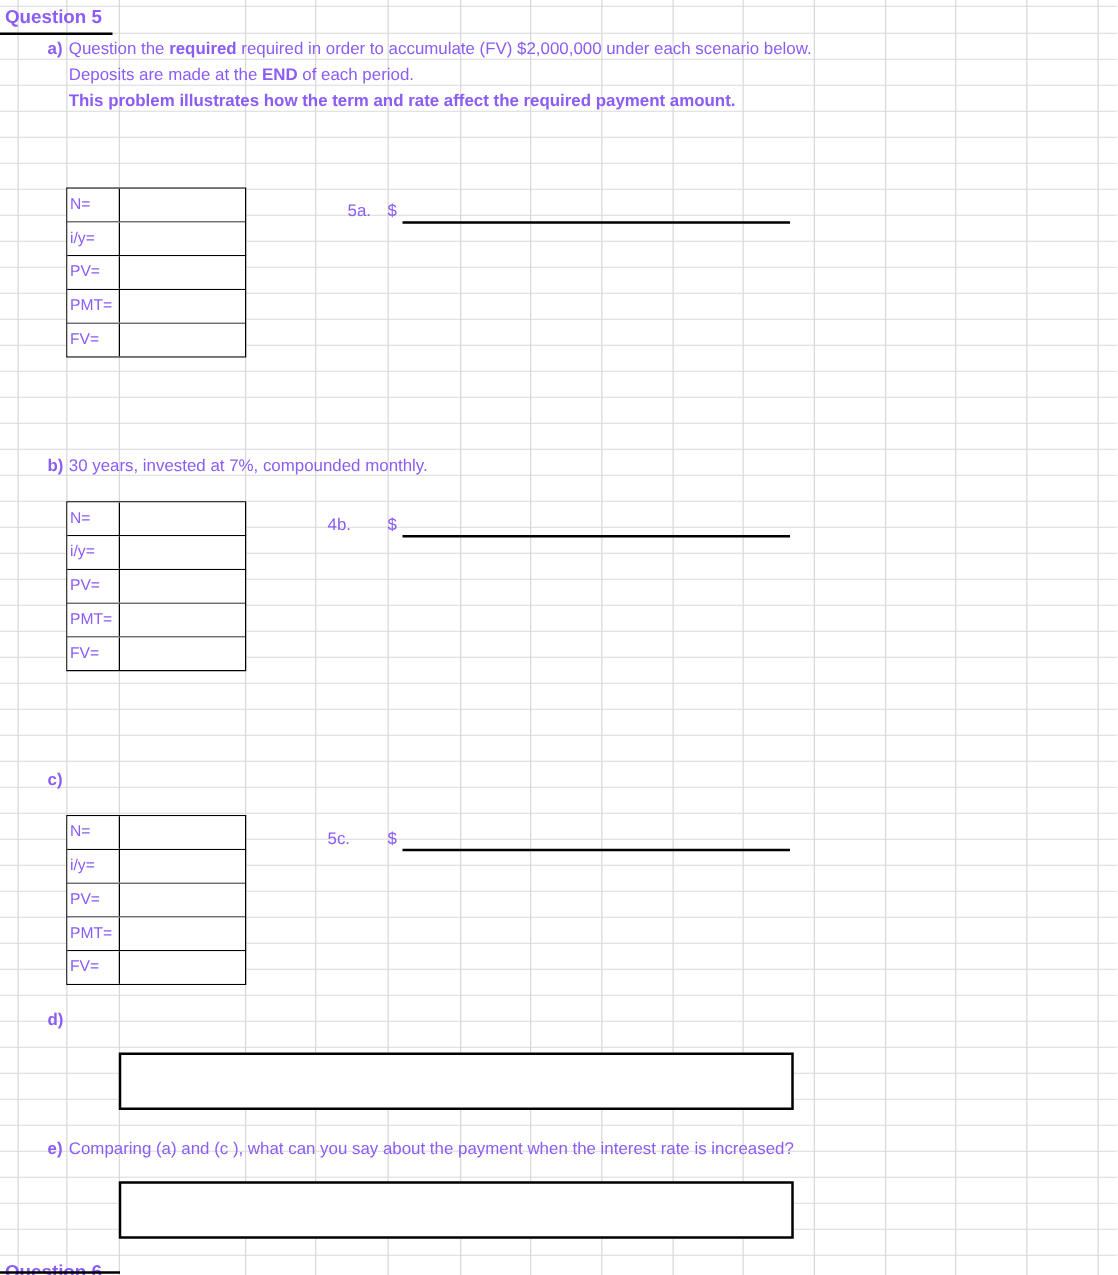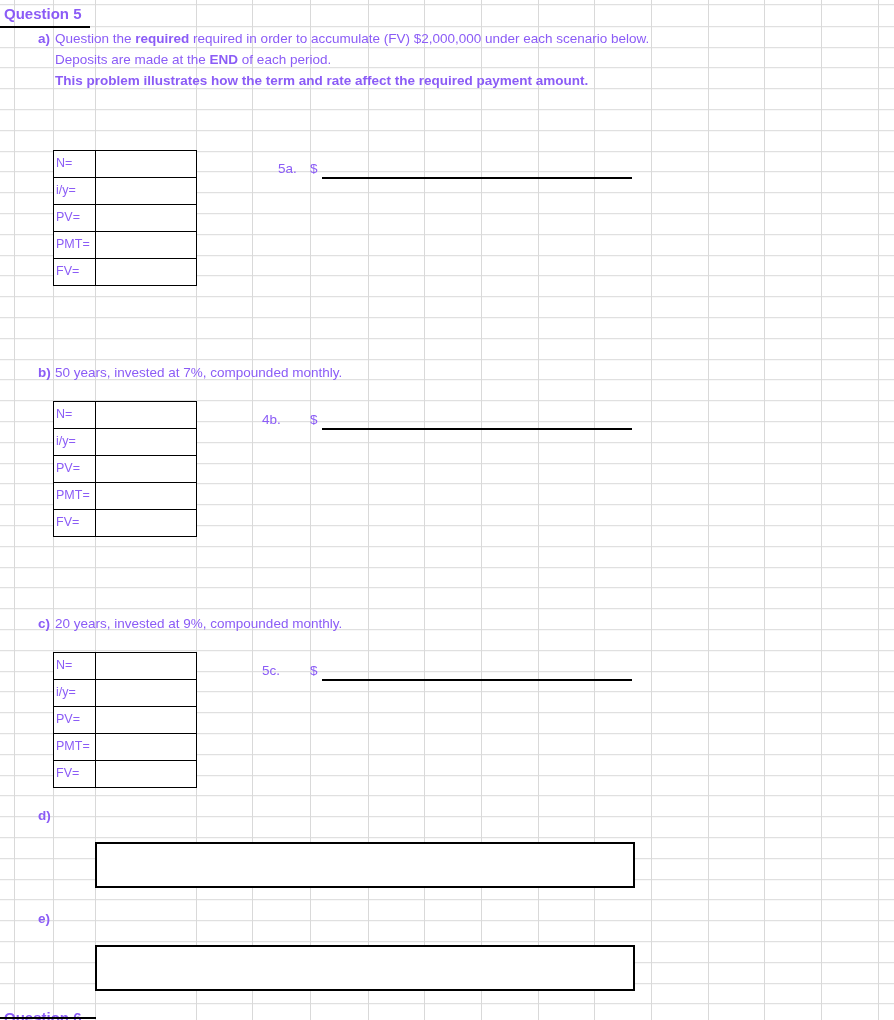--- a/index.html
+++ b/index.html
@@ -106,21 +106,21 @@
         <div class="tl">FV=</div>
         <div class="tv"></div>
       </div>
   </div>
 
   <div class="cell" style="left:278px;top:159px">5a.</div>
   <div class="cell" style="left:310px;top:159px">$</div>
   <div class="answer-blank" style="left:322px;top:177px;width:310px"></div>
 
   <div class="cell bold" style="left:38px;top:363px">b)</div>
-  <div class="cell" style="left:55px;top:363px">50 years, invested at 7%, compounded monthly.</div>
+  <div class="cell" style="left:55px;top:363px">30 years, invested at 7%, compounded monthly.</div>
 
   <div class="tvm" style="top:401px">
     <div class="trow">
         <div class="tl">N=</div>
         <div class="tv"></div>
       </div>
     <div class="trow">
         <div class="tl">i/y=</div>
         <div class="tv"></div>
       </div>
@@ -136,21 +136,20 @@
         <div class="tl">FV=</div>
         <div class="tv"></div>
       </div>
   </div>
 
   <div class="cell" style="left:262px;top:410px">4b.</div>
   <div class="cell" style="left:310px;top:410px">$</div>
   <div class="answer-blank" style="left:322px;top:428px;width:310px"></div>
 
   <div class="cell bold" style="left:38px;top:614px">c)</div>
-  <div class="cell" style="left:55px;top:614px">20 years, invested at 9%, compounded monthly.</div>
 
   <div class="tvm" style="top:652px">
     <div class="trow">
         <div class="tl">N=</div>
         <div class="tv"></div>
       </div>
     <div class="trow">
         <div class="tl">i/y=</div>
         <div class="tv"></div>
       </div>
@@ -169,17 +168,18 @@
   </div>
 
   <div class="cell" style="left:262px;top:661px">5c.</div>
   <div class="cell" style="left:310px;top:661px">$</div>
   <div class="answer-blank" style="left:322px;top:679px;width:310px"></div>
 
   <div class="cell bold" style="left:38px;top:806px">d)</div>
   <div class="answer-box" style="top:842px"></div>
 
   <div class="cell bold" style="left:38px;top:909px">e)</div>
+  <div class="cell" style="left:55px;top:909px">Comparing (a) and (c ), what can you say about the payment when the interest rate is increased?</div>
   <div class="answer-box" style="top:945px"></div>
 
   <div class="cell title" style="left:4px;top:1008px">Question 6</div>
   <div class="thick-underline" style="left:0;top:1017px;width:96px"></div>
 </div>
 
 </body></html>

